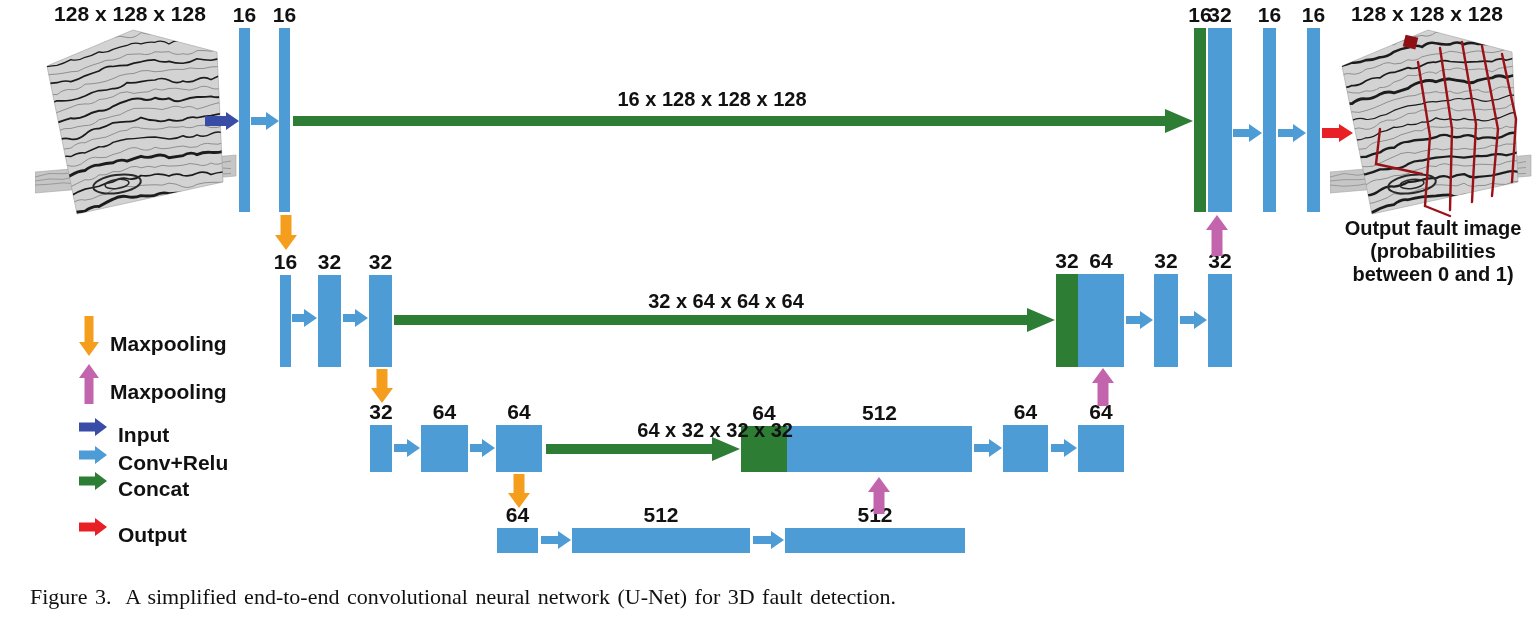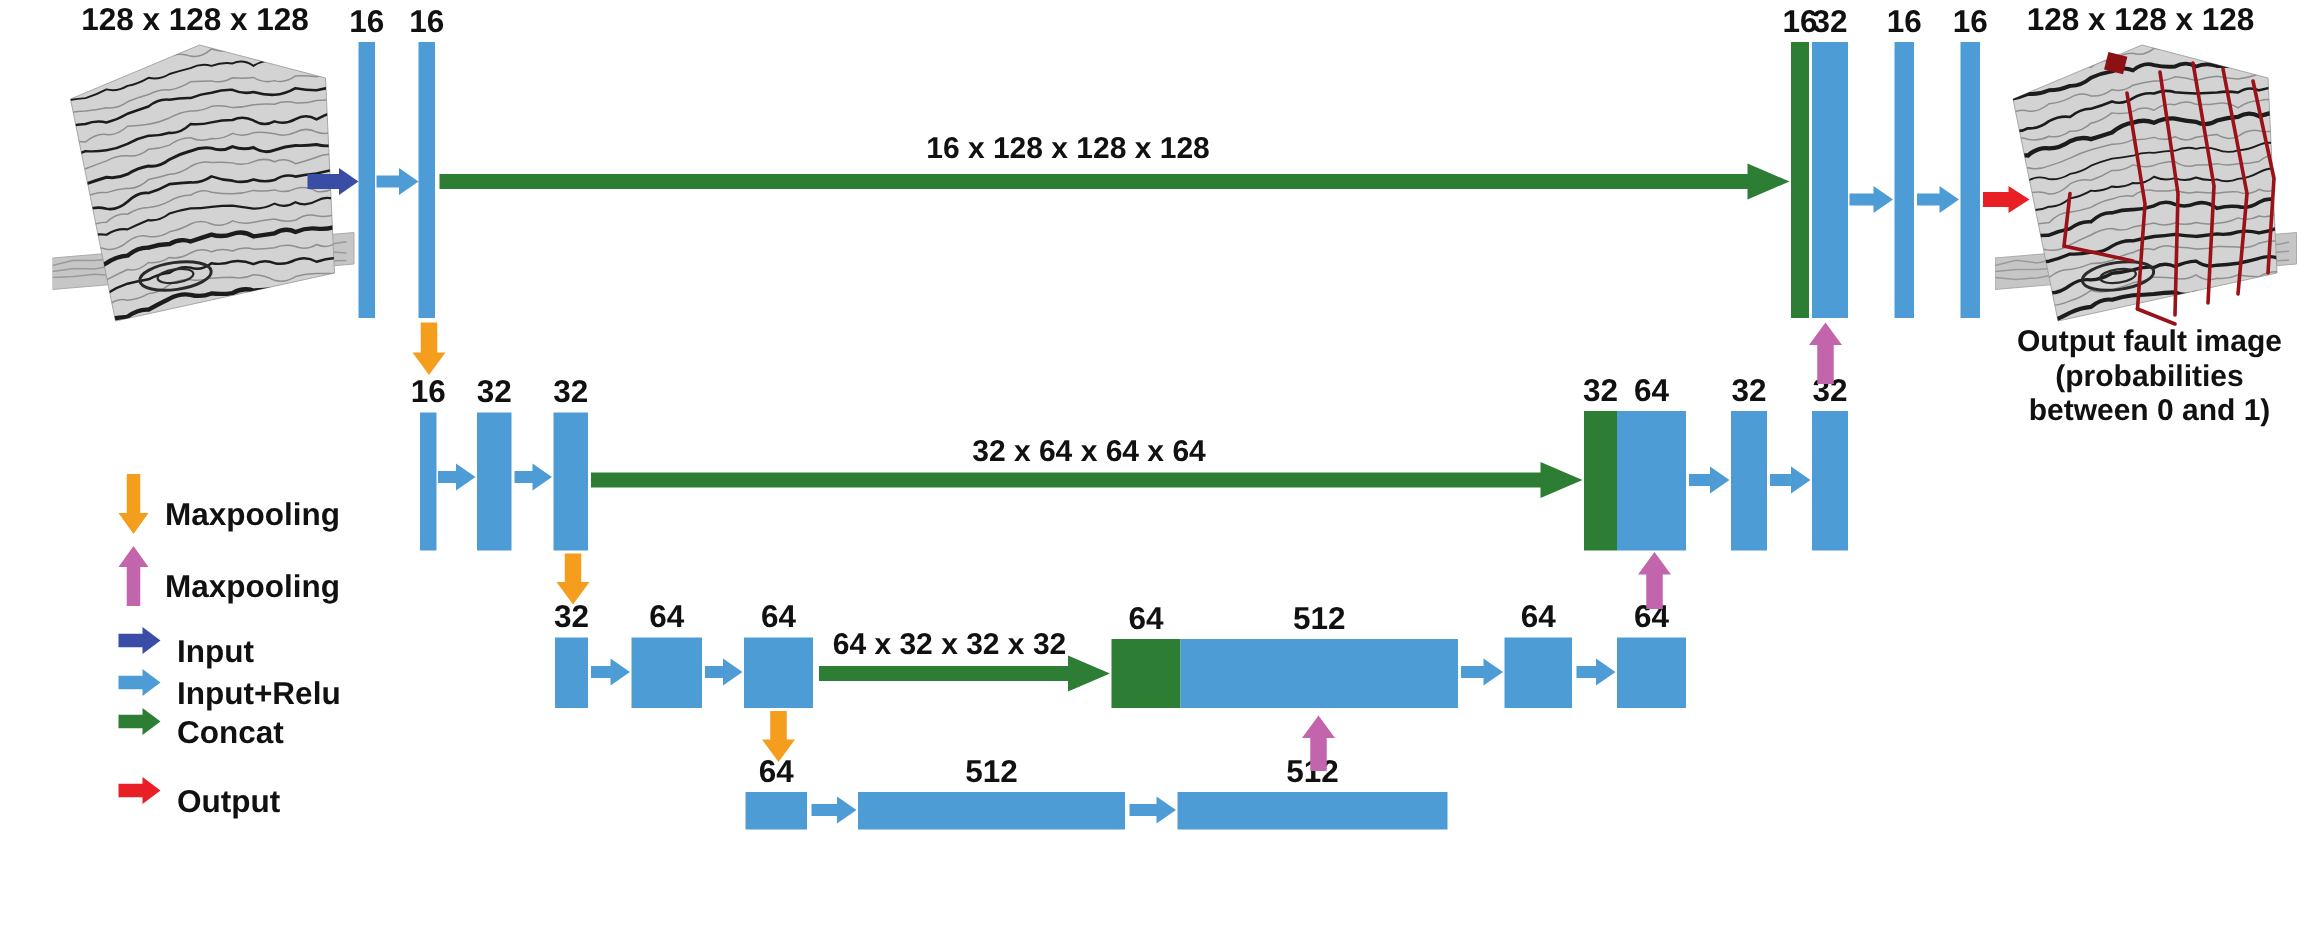--- a/index.html
+++ b/index.html
@@ -126,21 +126,21 @@
       <div class="legend-item" style="left: 78px; top: 416px; height: 22px;">
         <svg width="30" height="20" viewBox="0 0 30 20">
           <polygon points="1,5.5 17,5.5 17,1 29,10 17,19 17,14.5 1,14.5" fill="#3a4da6"></polygon>
         </svg>
         <span class="legend-label">Input</span>
       </div>
       <div class="legend-item" style="left: 78px; top: 444px; height: 22px;">
         <svg width="30" height="20" viewBox="0 0 30 20">
           <polygon points="1,5.5 17,5.5 17,1 29,10 17,19 17,14.5 1,14.5" fill="#4e9cd6"></polygon>
         </svg>
-        <span class="legend-label">Input+Relu</span>
+        <span class="legend-label">Conv+Relu</span>
       </div>
       <div class="legend-item" style="left: 78px; top: 470px; height: 22px; text-align: right;">
         <svg width="30" height="20" viewBox="0 0 30 20">
           <polygon points="1,5.5 17,5.5 17,1 29,10 17,19 17,14.5 1,14.5" fill="#2d7d35"></polygon>
         </svg>
         <span class="legend-label">Concat</span>
       </div>
       <div class="legend-item" style="left: 78px; top: 516px; height: 22px;">
         <svg width="30" height="20" viewBox="0 0 30 20">
           <polygon points="1,5.5 17,5.5 17,1 29,10 17,19 17,14.5 1,14.5" fill="#e81f24"></polygon>
@@ -191,21 +191,21 @@
       <div class="bar" style="left: 1078px; top: 425px; width: 46px; height: 47px; background: rgb(78, 156, 214);"></div>
       <div class="bar-label" style="left: 1059px; top: 401px;">64</div>
       <div class="bar" style="left: 497px; top: 528px; width: 41px; height: 25px; background: rgb(78, 156, 214);"></div>
       <div class="bar-label" style="left: 475.5px; top: 504px;">64</div>
       <div class="bar" style="left: 572px; top: 528px; width: 178px; height: 25px; background: rgb(78, 156, 214);"></div>
       <div class="bar-label" style="left: 619px; top: 504px;">512</div>
       <div class="bar" style="left: 785px; top: 528px; width: 180px; height: 25px; background: rgb(78, 156, 214);"></div>
       <div class="bar-label" style="left: 833px; top: 504px;">512</div>
       <div class="skip-label" style="left: 552px; top: 88px;">16 x 128 x 128 x 128</div>
       <div class="skip-label" style="left: 566px; top: 290px;">32 x 64 x 64 x 64</div>
-      <div class="skip-label" style="left: 473px; top: 419px;">64 x 32 x 32 x 32</div>
+      <div class="skip-label" style="left: 473px; top: 419px; text-align: right;">64 x 32 x 32 x 32</div>
     </div>
 
   <svg id="arrows-layer" width="1536" height="630" viewBox="0 0 1536 630">
       <polygon points="205,116 226,116 226,112 239,121 226,130 226,126 205,126" fill="#3a4da6"></polygon>
       <polygon points="251,117 266,117 266,112 279,121 266,130 266,125 251,125" fill="#4e9cd6"></polygon>
       <polygon points="293,116 1165,116 1165,109 1193,121 1165,133 1165,126 293,126" fill="#2d7d35"></polygon>
       <polygon points="1233,129 1249,129 1249,124 1262,133 1249,142 1249,137 1233,137" fill="#4e9cd6"></polygon>
       <polygon points="1278,129 1293,129 1293,124 1306,133 1293,142 1293,137 1278,137" fill="#4e9cd6"></polygon>
       <polygon points="1322,128 1339,128 1339,124 1353,133 1339,142 1339,138 1322,138" fill="#e81f24"></polygon>
       <polygon points="292,314 304,314 304,309 317,318 304,327 304,322 292,322" fill="#4e9cd6"></polygon>
@@ -221,13 +221,14 @@
       <polygon points="541,536 558,536 558,531 571,540 558,549 558,544 541,544" fill="#4e9cd6"></polygon>
       <polygon points="753,536 771,536 771,531 784,540 771,549 771,544 753,544" fill="#4e9cd6"></polygon>
       <polygon points="280.5,215 280.5,235 275,235 286,250 297,235 291.5,235 291.5,215" fill="#f59e1d"></polygon>
       <polygon points="376.5,369 376.5,388 371,388 382,403 393,388 387.5,388 387.5,369" fill="#f59e1d"></polygon>
       <polygon points="513.5,474 513.5,493 508,493 519,508 530,493 524.5,493 524.5,474" fill="#f59e1d"></polygon>
       <polygon points="873.5,514 873.5,492 868,492 879,477 890,492 884.5,492 884.5,514" fill="#c365ad"></polygon>
       <polygon points="1097.5,406 1097.5,383 1092,383 1103,368 1114,383 1108.5,383 1108.5,406" fill="#c365ad"></polygon>
       <polygon points="1211.5,256 1211.5,230 1206,230 1217,215 1228,230 1222.5,230 1222.5,256" fill="#c365ad"></polygon>
     </svg>
 
+  <div id="figure-caption">Figure 3.  A simplified end-to-end convolutional neural network (U-Net) for 3D fault detection.</div>
 </div>
 
 </body></html>

